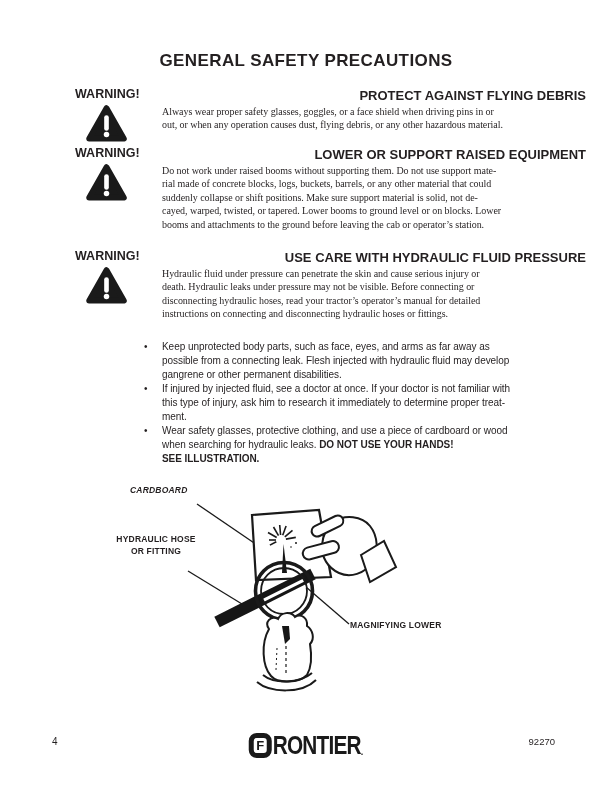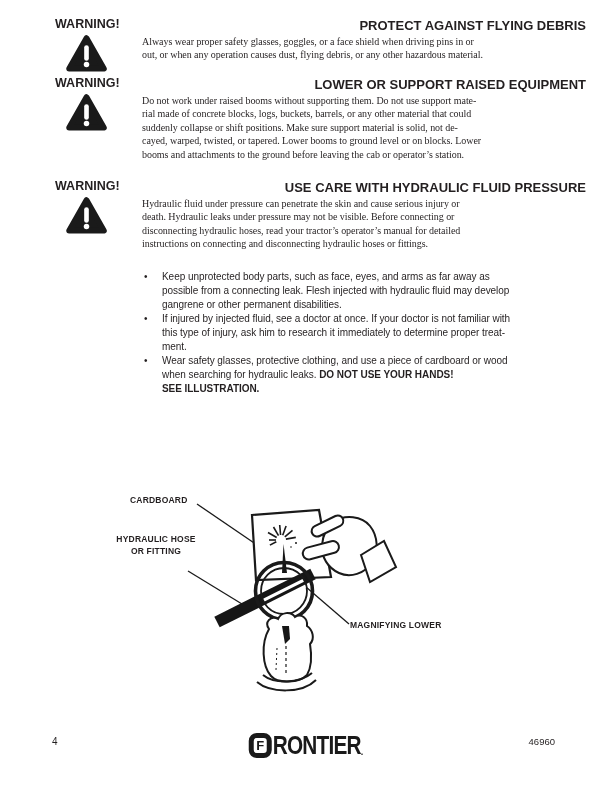--- a/index.html
+++ b/index.html
@@ -10,41 +10,41 @@
     overflow:hidden;
   }
   .title{
     padding-top:51px;text-align:center;font-weight:700;font-size:17px;
     letter-spacing:.4px;line-height:19px;
   }
   .sections{margin:18px 26px 0 55px;}
   .section{display:flex;}
   .section.s2{margin-top:5px;}
   .section.s3{margin-top:19px;}
-  .warn-col{width:87px;flex:0 0 87px;}
+  .warn-col{width:87px;flex:0 0 87px;margin-left:20px;}
   .warn-label{
     width:64px;text-align:center;font-weight:700;font-size:12.5px;
     line-height:13px;letter-spacing:0;white-space:nowrap;
   }
   .warn-triangle{width:43px;height:38px;display:block;margin:3px 0 0 10px;}
   .content-col{flex:1;min-width:0;}
   .heading{font-weight:700;font-size:13px;line-height:15px;margin:0 0 2px 0;text-align:right;}
   .body-text{font-size:10px;line-height:13.4px;letter-spacing:-.05px;white-space:pre-line;font-family:Liberation Serif, serif;}
   .bullets{margin:19px 26px 0 142px;list-style:none;padding:0;}
   .bullet-item{display:flex;font-size:10px;line-height:14px;letter-spacing:-.05px;}
   .marker{flex:0 0 18px;padding-left:2px;}
   .btext{flex:1;white-space:pre-line;}
   .btext b{font-weight:700;text-align:right;}
   .figure{position:absolute;left:100px;top:478px;width:400px;height:230px;}
   .figure svg{position:absolute;left:0;top:0;}
   .fig-label{
     position:absolute;font-weight:700;font-size:8.5px;line-height:11.5px;
     letter-spacing:.2px;white-space:pre-line;
   }
-  .lbl-cardboard{left:30px;top:17px;}
+  .lbl-cardboard{left:30px;top:7px;font-style:italic;}
   .lbl-hose{left:8px;top:56px;width:96px;text-align:center;}
   .lbl-magnifier{left:250px;top:142px;}
   .footer-pagenum{position:absolute;left:52px;top:736px;font-size:10px;}
   .footer-docnum{position:absolute;right:57px;top:736px;font-size:9.5px;}
   .logo{
     position:absolute;left:50%;top:733px;transform:translateX(-50%);
     display:flex;align-items:center;color:#1a1a1a;
   }
   .logo-f-box{
     width:13px;height:15px;border:5px solid #1a1a1a;border-radius:8px;
@@ -56,20 +56,21 @@
     letter-spacing:-1px;transform:scaleX(.8);transform-origin:0 50%;
     margin-left:1px;margin-right:-22px;
   }
   .logo-tm{font-weight:700;font-size:9px;align-self:flex-end;margin-bottom:1px;}
 </style>
 </head>
 <body>
 
 <div class="page">
 
+  <div class="title">GENERAL SAFETY PRECAUTIONS</div>
 
   <div class="sections">
 
     <div class="section s1">
       <div class="warn-col">
         <div class="warn-label">WARNING!</div>
         <svg class="warn-triangle" viewBox="0 0 100 90">
           <path d="M50 10 L91 82 L9 82 Z" fill="#1a1a1a" stroke="#1a1a1a" stroke-width="14" stroke-linejoin="round"></path>
           <path d="M50 32 L50 58" stroke="#ffffff" stroke-width="11" stroke-linecap="round" fill="none"></path>
           <circle cx="50" cy="72" r="6.5" fill="#ffffff"></circle>
@@ -201,15 +202,15 @@
 OR FITTING</div>
     <div class="fig-label lbl-magnifier">MAGNIFYING LOWER</div>
   </div>
 
   <div class="footer-pagenum">4</div>
   <div class="logo">
     <span class="logo-f-box">F</span>
     <span class="logo-rest">RONTIER</span>
     <span class="logo-tm">.</span>
   </div>
-  <div class="footer-docnum">46960</div>
+  <div class="footer-docnum">92270</div>
 
 </div>
 
 </body></html>

